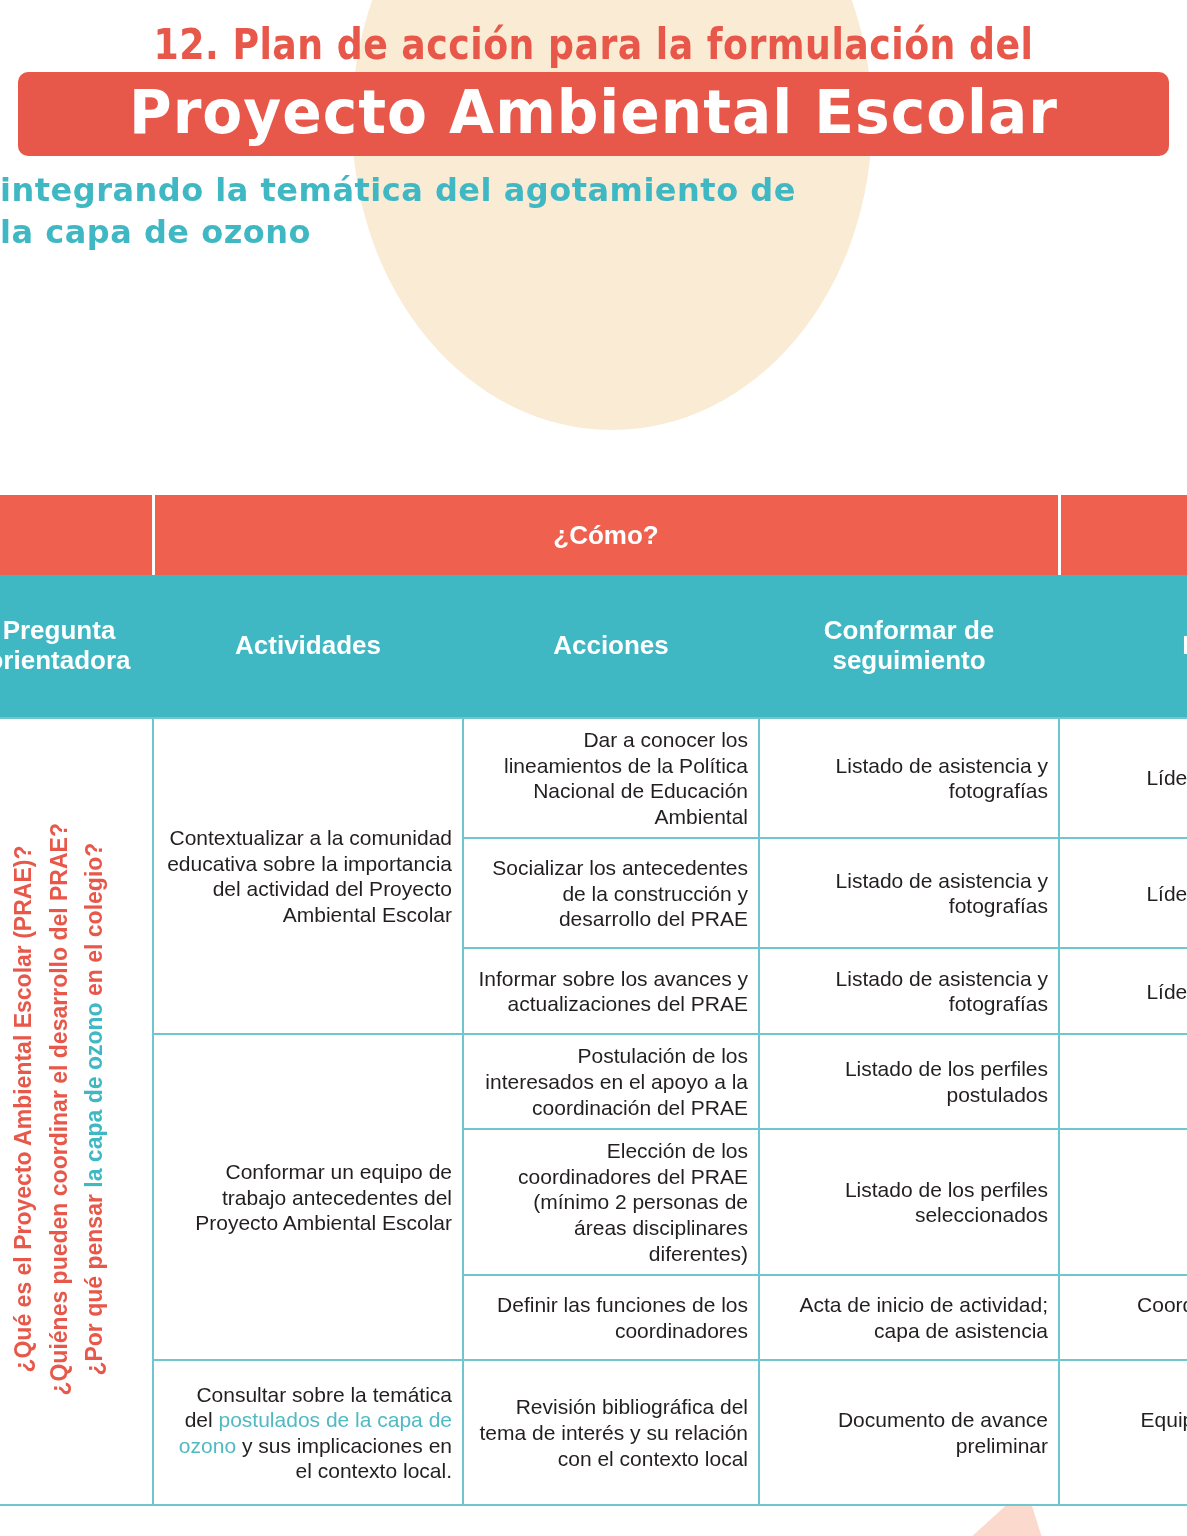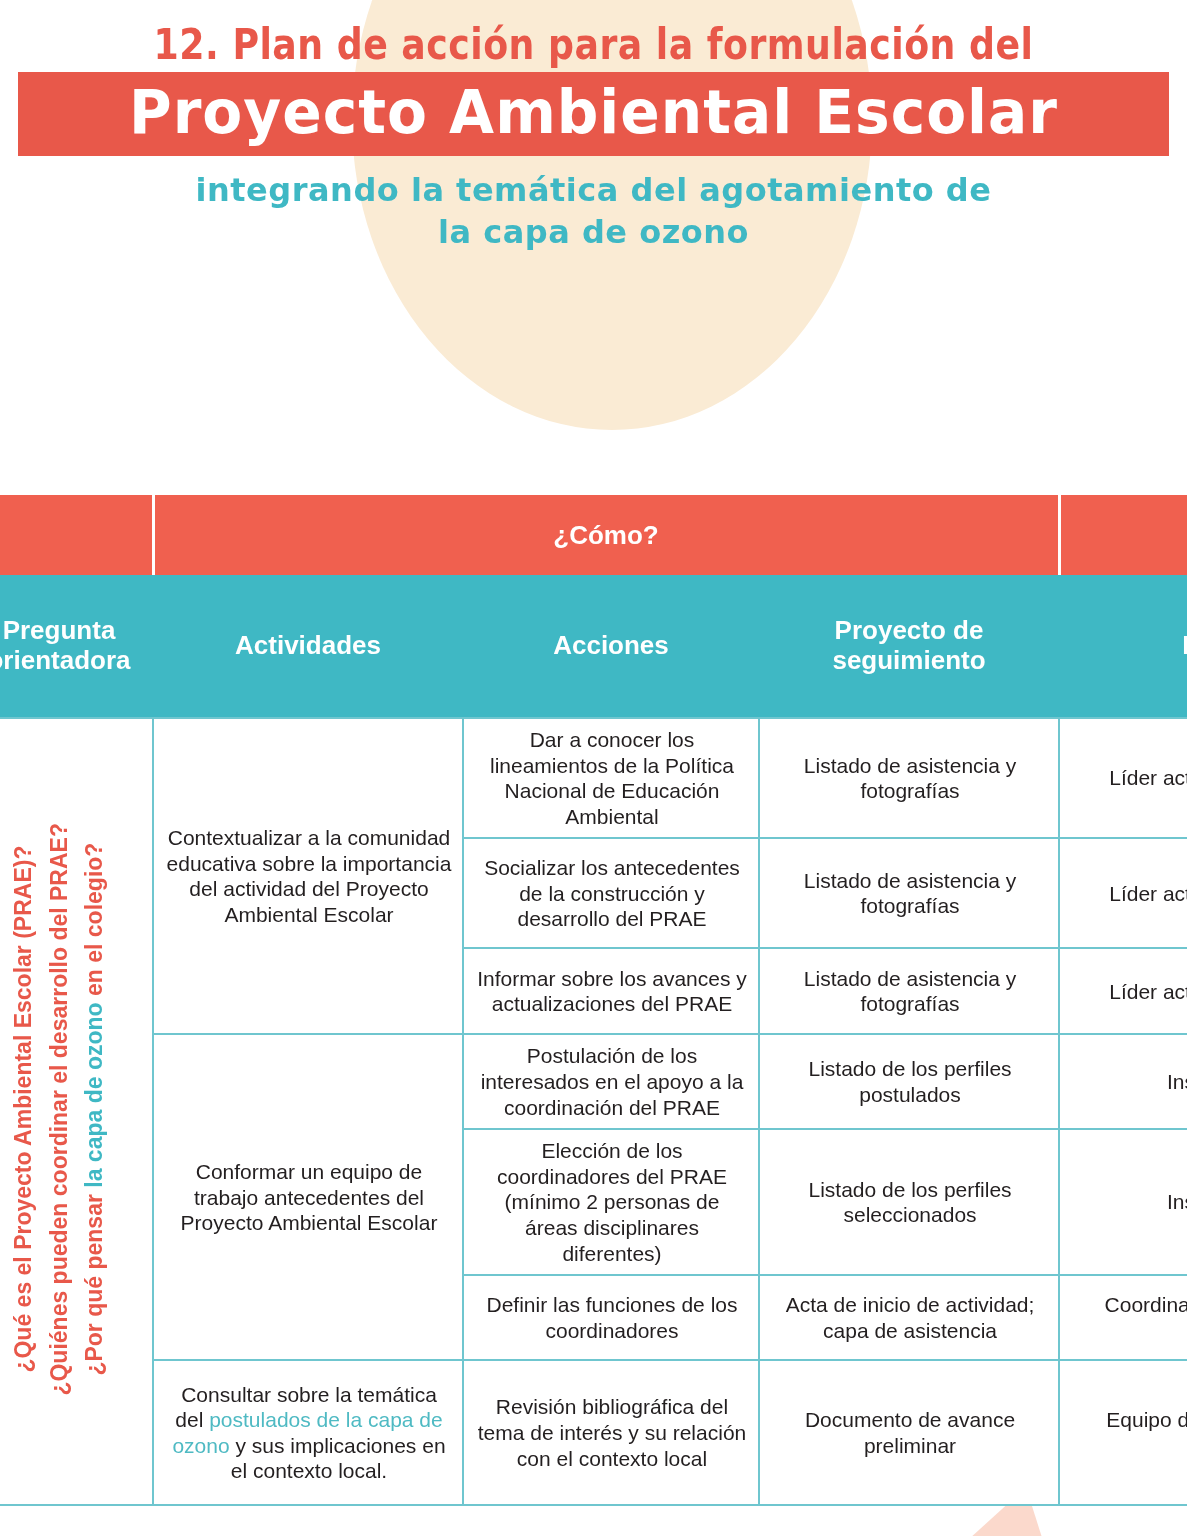--- a/index.html
+++ b/index.html
@@ -43,34 +43,35 @@
     font-stretch:condensed;
     transform:scaleX(0.96);
   }
   .hdr-line1 .num{font-size:42px;}
 
   .hdr-band{
     background:#E8584A;
     margin:0 18px 0 18px;
     padding:10px 0 14px 0;
     text-align:center;
+    border-radius:10px;
   }
   .hdr-band .t{
     font-family:"DejaVu Sans","Liberation Sans",sans-serif;
     font-weight:bold;
     font-size:60px;
     color:#ffffff;
     line-height:1;
     letter-spacing:1px;
     display:block;
     transform:scaleX(0.97);
   }
 
   .hdr-sub{
-    text-align:center;
+    text-align:left;
     color:#3FB8C4;
     font-family:"DejaVu Sans","Liberation Sans",sans-serif;
     font-weight:bold;
     font-size:32px;
     line-height:1.3;
     margin-top:14px;
     letter-spacing:0.5px;
   }
 
   
@@ -116,21 +117,21 @@
   }
 
   td.cell{
     border:2px solid #6FC6CF;
     background:#ffffff;
     color:#231f20;
     font-size:21px;
     line-height:1.22;
     padding:8px 10px 8px 12px;
     vertical-align:middle;
-    text-align:center;
+    text-align:right;
   }
   td.vert{
     border:2px solid #6FC6CF;
     background:#ffffff;
     padding:0;
     vertical-align:middle;
     text-align:center;
   }
   .vert-inner{
     writing-mode:vertical-rl;
@@ -180,21 +181,21 @@
     <thead>
       <tr>
         <th class="group blank"></th>
         <th class="group" colspan="3">¿Cómo?</th>
         <th class="group last">¿Qu</th>
       </tr>
       <tr>
         <th class="colhead">Pregunta orientadora</th>
         <th class="colhead">Actividades</th>
         <th class="colhead">Acciones</th>
-        <th class="colhead">Proyecto de seguimiento</th>
+        <th class="colhead">Conformar de seguimiento</th>
         <th class="colhead">Respo</th>
       </tr>
     </thead>
     <tbody>
 
     <tr style="height: 110px;">
           <td class="vert" rowspan="7"><span class="vert-inner">¿Qué es el Proyecto Ambiental Escolar (PRAE)?<br>¿Quiénes pueden coordinar el desarrollo del PRAE?<br>¿Por qué pensar <span class="ozono">la capa de ozono</span> en el colegio?</span></td>
           <td class="cell" rowspan="3">Contextualizar a la comunidad educativa sobre la importancia del actividad del Proyecto Ambiental Escolar</td>
           <td class="cell">Dar a conocer los lineamientos de la Política Nacional de Educación Ambiental</td>
           <td class="cell">Listado de asistencia y fotografías</td>

